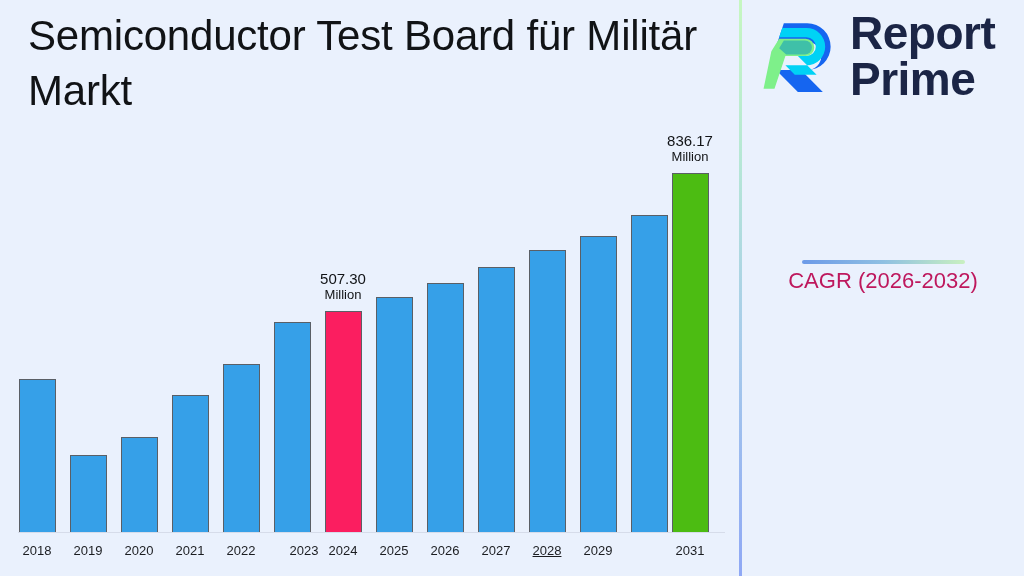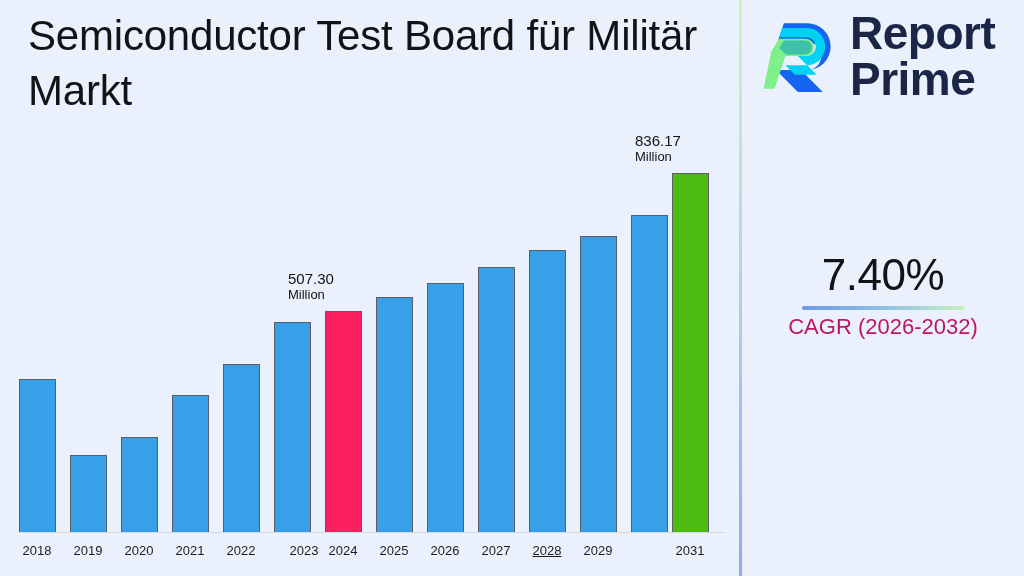--- a/index.html
+++ b/index.html
@@ -59,21 +59,21 @@
     width: 37px;
     border: 1px solid #5a5f66;
     box-sizing: border-box;
   }
   .bar.blue  { background: #36a0e8; }
   .bar.pink  { background: #fb1e60; }
   .bar.green { background: #4cbc12; }
 
   .bar-value {
     position: absolute;
-    text-align: left;
+    text-align: center;
     width: 110px;
     color: #111316;
     font-size: 15px;
     line-height: 1.12;
   }
   .bar-value .unit {
     display: block;
     font-size: 13px;
   }
 
@@ -214,17 +214,16 @@
         <path d="M22 40 L28 30 H55 A9 9 0 0 1 55 48 H31 Z" fill="#3fc0a8"></path>
       </svg>
     </span>
     <span id="logo-text">
       <span>Report</span>
       <span>Prime</span>
     </span>
   </div>
 
   <div id="cagr-block">
-    <div id="cagr-value">7.40%</div>
     <div id="cagr-rule"></div>
     <div id="cagr-label">CAGR (2026-2032)</div>
   </div>
 </div>
 
 </body></html>

